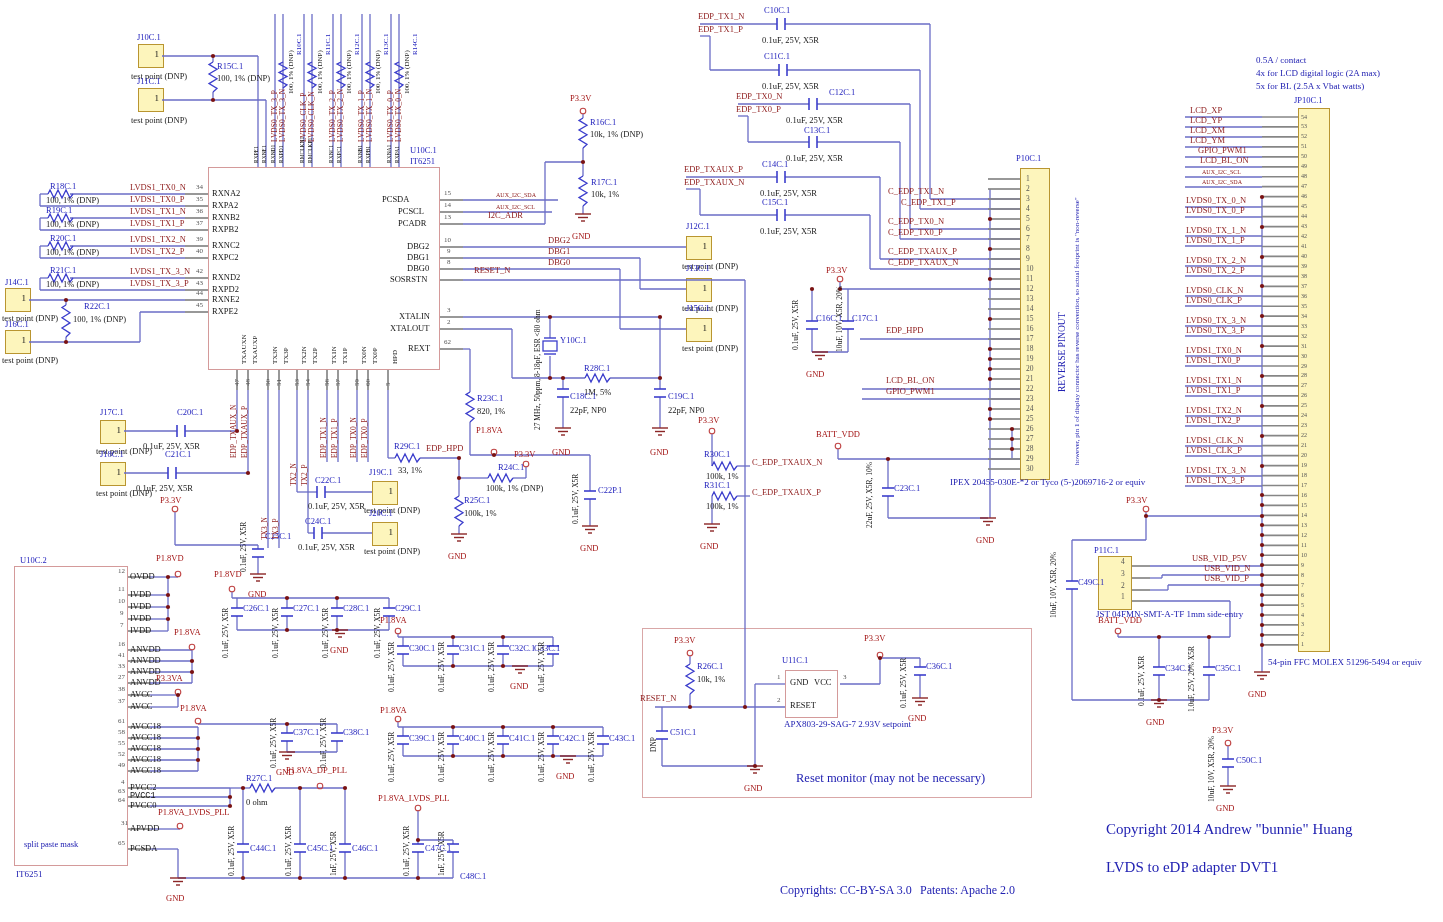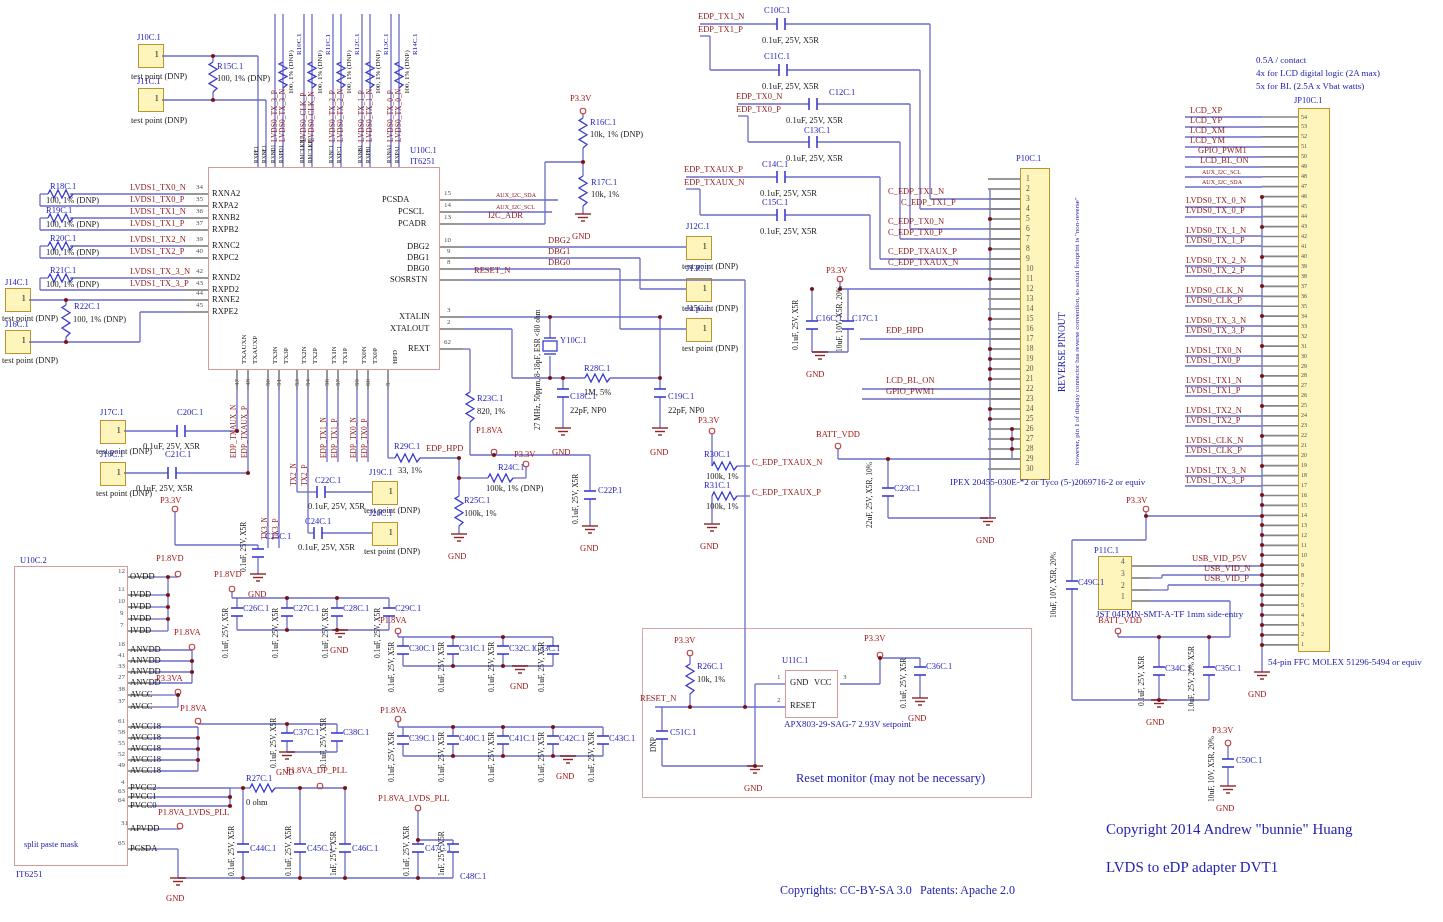--- a/index.html
+++ b/index.html
@@ -1003,21 +1003,21 @@
     <span class="lbl ref" style="left: 46px; top: 206px;">R19C.1</span>
     <span class="lbl val" style="left: 46px; top: 220px;">100, 1% (DNP)</span>
     <span class="lbl ref" style="left: 50px; top: 234px;">R20C.1</span>
     <span class="lbl val" style="left: 46px; top: 248px;">100, 1% (DNP)</span>
     <span class="lbl ref" style="left: 50px; top: 266px;">R21C.1</span>
     <span class="lbl val" style="left: 46px; top: 280px;">100, 1% (DNP)</span>
     <span class="lbl ref" style="left: 5px; top: 278px;">J14C.1</span>
     <span class="lbl val" style="left: 2px; top: 314px;">test point (DNP)</span>
     <span class="lbl ref" style="left: 5px; top: 320px;">J16C.1</span>
     <span class="lbl val" style="left: 2px; top: 356px;">test point (DNP)</span>
-    <span class="lbl ref" style="left: 74px; top: 302px; text-align: center;">R22C.1</span>
+    <span class="lbl ref" style="left: 84px; top: 302px; text-align: center;">R22C.1</span>
     <span class="lbl val" style="left: 73px; top: 315px;">100, 1% (DNP)</span>
     <span class="lbl ref" style="left: 100px; top: 408px;">J17C.1</span>
     <span class="lbl val" style="left: 96px; top: 447px;">test point (DNP)</span>
     <span class="lbl ref" style="left: 177px; top: 408px;">C20C.1</span>
     <span class="lbl val" style="left: 143px; top: 442px;">0.1uF, 25V, X5R</span>
     <span class="lbl ref" style="left: 100px; top: 450px;">J18C.1</span>
     <span class="lbl val" style="left: 96px; top: 489px;">test point (DNP)</span>
     <span class="lbl ref" style="left: 165px; top: 450px;">C21C.1</span>
     <span class="lbl val" style="left: 136px; top: 484px;">0.1uF, 25V, X5R</span>
     <span class="lbl pwr" style="left: 160px; top: 496px;">P3.3V</span>
@@ -1220,21 +1220,21 @@
     <span class="lbl pin" style="left: 130px; top: 667px;">ANVDD</span>
     <span class="lbl pin" style="left: 130px; top: 678px;">ANVDD</span>
     <span class="lbl pin" style="left: 130px; top: 690px;">AVCC</span>
     <span class="lbl pin" style="left: 130px; top: 702px;">AVCC</span>
     <span class="lbl pin" style="left: 130px; top: 722px;">AVCC18</span>
     <span class="lbl pin" style="left: 130px; top: 733px;">AVCC18</span>
     <span class="lbl pin" style="left: 130px; top: 744px;">AVCC18</span>
     <span class="lbl pin" style="left: 130px; top: 755px;">AVCC18</span>
     <span class="lbl pin" style="left: 130px; top: 766px;">AVCC18</span>
     <span class="lbl pin" style="left: 130px; top: 783px;">PVCC2</span>
-    <span class="lbl pin" style="left: 130px; top: 792px;">PVCC1</span>
+    <span class="lbl pin" style="left: 130px; top: 792px; font-family: Liberation Mono, monospace;">PVCC1</span>
     <span class="lbl pin" style="left: 130px; top: 801px;">PVCC0</span>
     <span class="lbl pin" style="left: 130px; top: 824px;">APVDD</span>
     <span class="lbl pin" style="left: 130px; top: 844px;">PCSDA</span>
     <span class="lbl pnum" style="left: 118px; top: 568px;">12</span>
     <span class="lbl pnum" style="left: 118px; top: 586px;">11</span>
     <span class="lbl pnum" style="left: 118px; top: 598px;">10</span>
     <span class="lbl pnum" style="left: 120px; top: 610px;">9</span>
     <span class="lbl pnum" style="left: 120px; top: 622px;">7</span>
     <span class="lbl pnum" style="left: 118px; top: 641px;">16</span>
     <span class="lbl pnum" style="left: 118px; top: 652px;">41</span>

